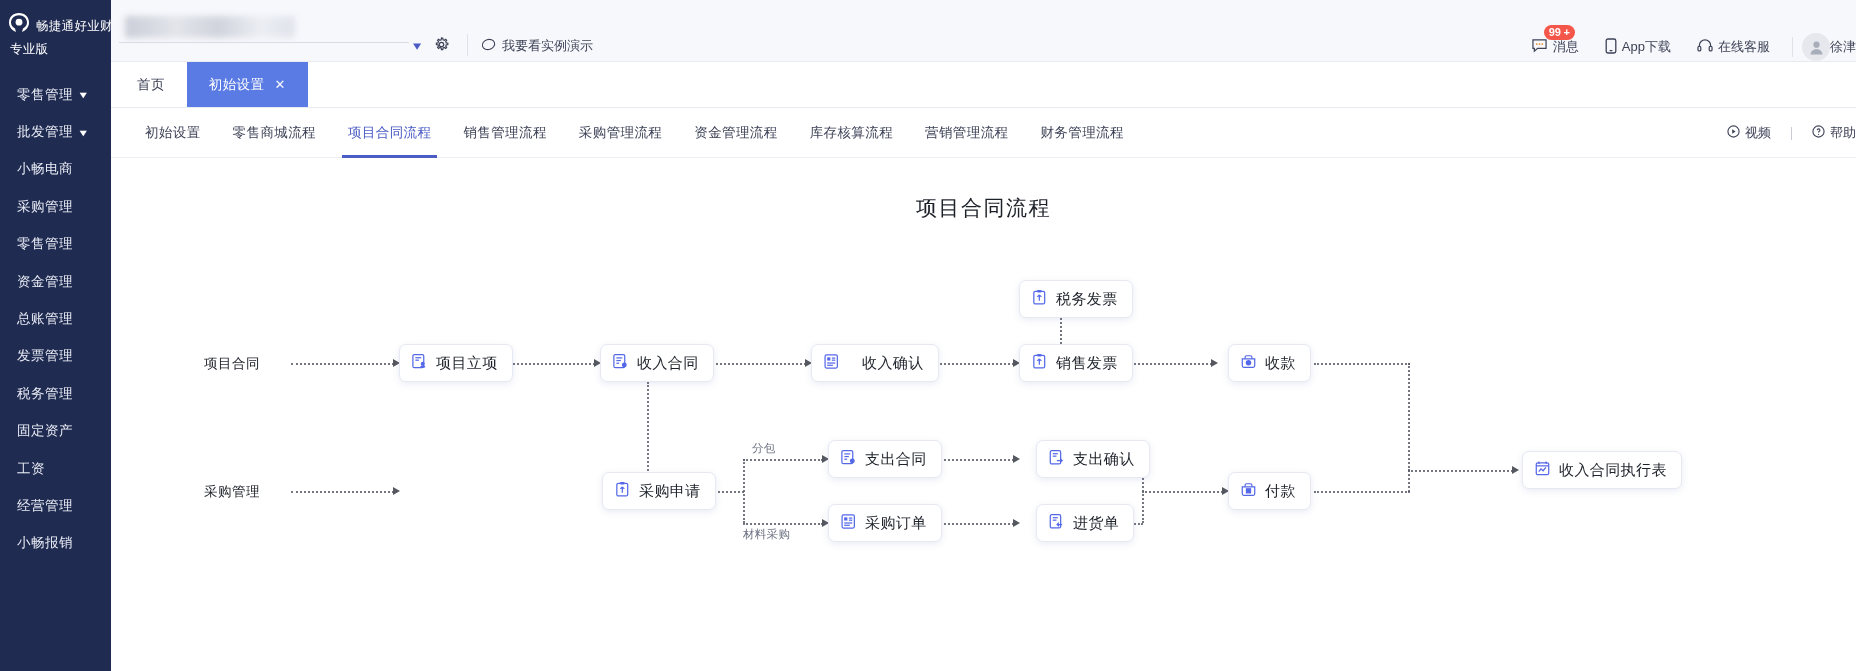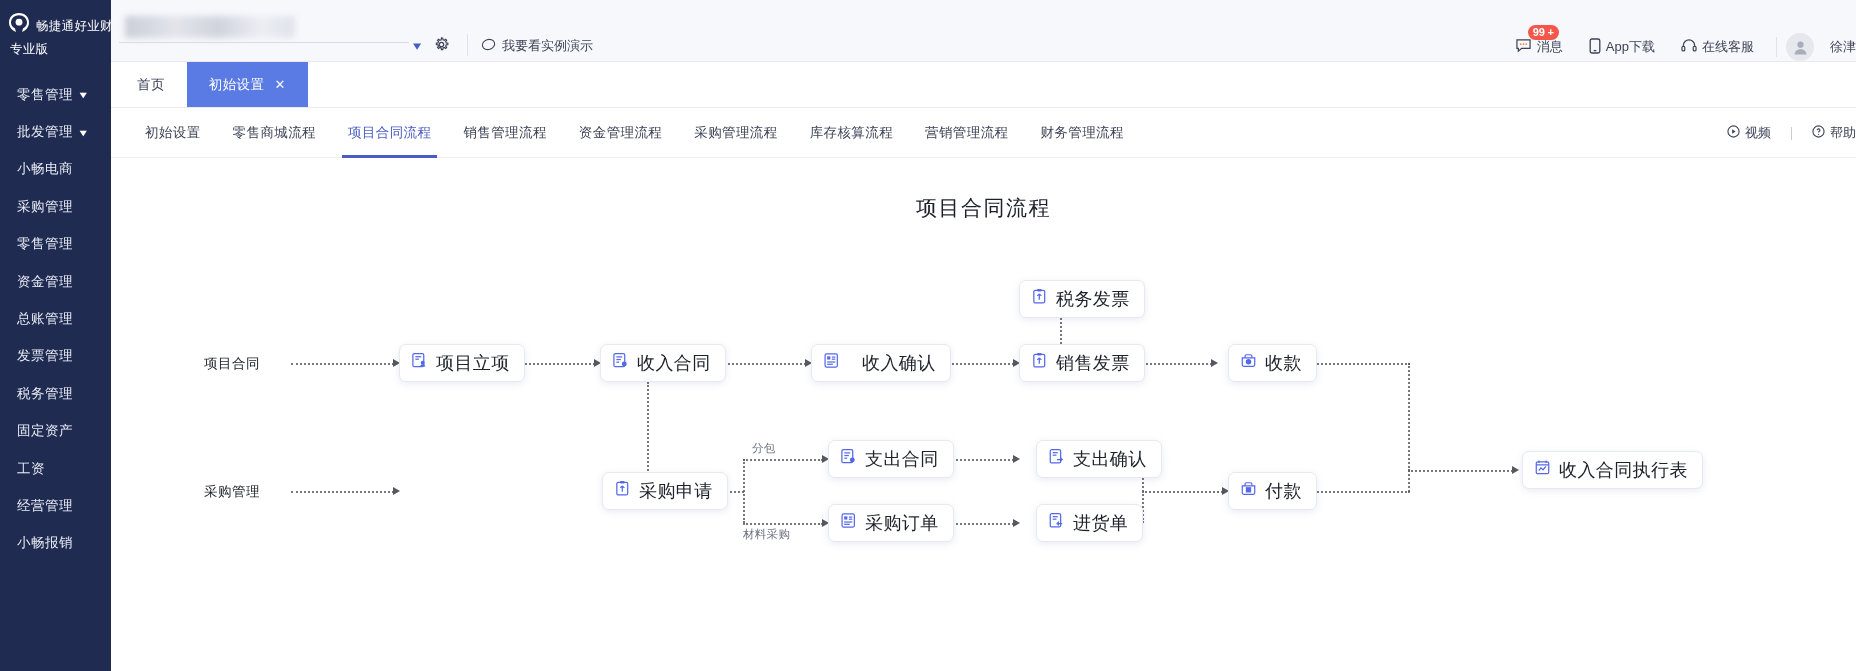--- a/index.html
+++ b/index.html
@@ -76,21 +76,21 @@
   .badge {
     position: absolute; left: 26px; top: -13px; background: #f5564a; color: #fff;
     font-size: 11px; font-weight: bold; border-radius: 9px; padding: 1px 5px 2px;
     line-height: 1.1; letter-spacing: -.2px;
   }
   .hdr-sep { width: 1px; height: 20px; background: #dfe2e8; margin: 0 9px; }
   .avatar {
     width: 28px; height: 28px; border-radius: 50%; background: #e6e8ee;
     display: flex; align-items: center; justify-content: center; flex: none;
   }
-  .user-name { margin-left: 16px; font-size: 13px; color: #3d4256; white-space: nowrap; }
+  .user-name { margin-left: 0; font-size: 13px; color: #3d4256; white-space: nowrap; }
 
   
   .tabstrip {
     position: absolute; left: 111px; top: 62px; right: 0; height: 46px;
     background: #ffffff; border-bottom: 1px solid #e8eaf0;
     display: flex; align-items: stretch; padding-left: 4px;
   }
   .tab {
     display: flex; align-items: center; padding: 0 22px; font-size: 13.5px;
     color: #3d4256; cursor: pointer; letter-spacing: .4px; justify-content: flex-end;
@@ -129,21 +129,21 @@
     font-size: 21px; color: #1d2129; letter-spacing: 1.5px; font-weight: 500;
   }
   .row-label {
     position: absolute; font-size: 13.5px; color: #1d2129; letter-spacing: .5px;
   }
   .node {
     position: absolute; height: 38px; background: #ffffff;
     border: 1px solid #e6e8f2; border-radius: 7px;
     box-shadow: 0 2px 7px rgba(90,100,180,.13);
     display: flex; align-items: center; gap: 8px; padding: 0 14px 0 11px;
-    font-size: 18px; color: #1d2129; white-space: nowrap; cursor: pointer;
+    font-size: 15px; color: #1d2129; white-space: nowrap; cursor: pointer;
     letter-spacing: .4px;
   }
   .node svg { flex: none; }
   .edge-label {
     position: absolute; font-size: 11.5px; color: #6b7080; letter-spacing: .3px;
   }
   .hline {
     position: absolute; height: 0; border-top: 2px dotted #5c5f6b; opacity:.85;
   }
   .vline {
@@ -310,24 +310,24 @@
     <div class="subnav-item">
         <span>零售商城流程</span>
       </div>
     <div class="subnav-item active">
         <span>项目合同流程</span>
       </div>
     <div class="subnav-item">
         <span>销售管理流程</span>
       </div>
     <div class="subnav-item">
+        <span>采购管理流程</span>
+      </div>
+    <div class="subnav-item">
         <span>资金管理流程</span>
-      </div>
-    <div class="subnav-item">
-        <span>采购管理流程</span>
       </div>
     <div class="subnav-item">
         <span>库存核算流程</span>
       </div>
     <div class="subnav-item">
         <span>营销管理流程</span>
       </div>
     <div class="subnav-item">
         <span>财务管理流程</span>
       </div>

